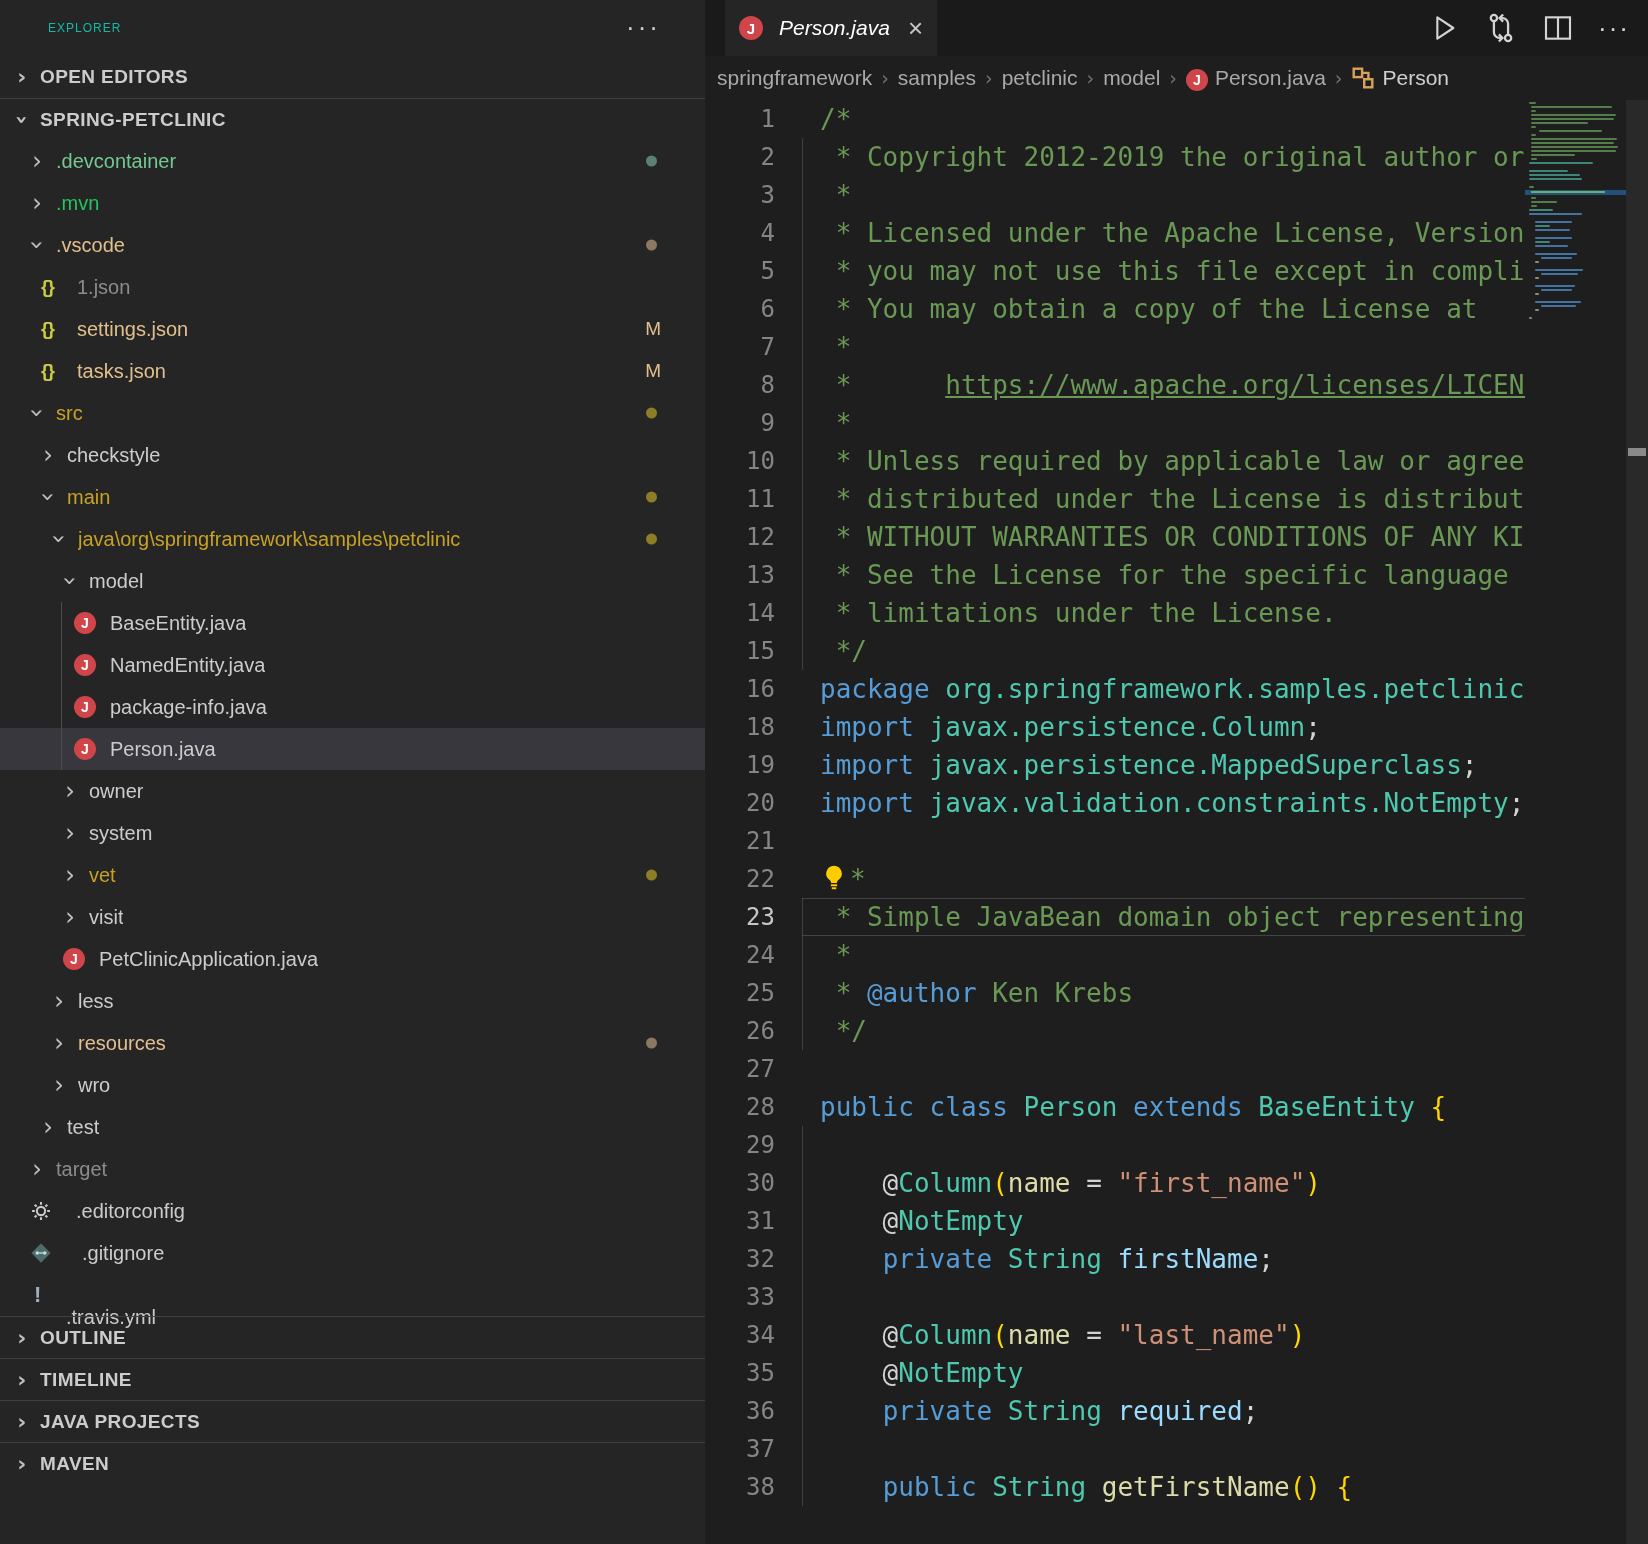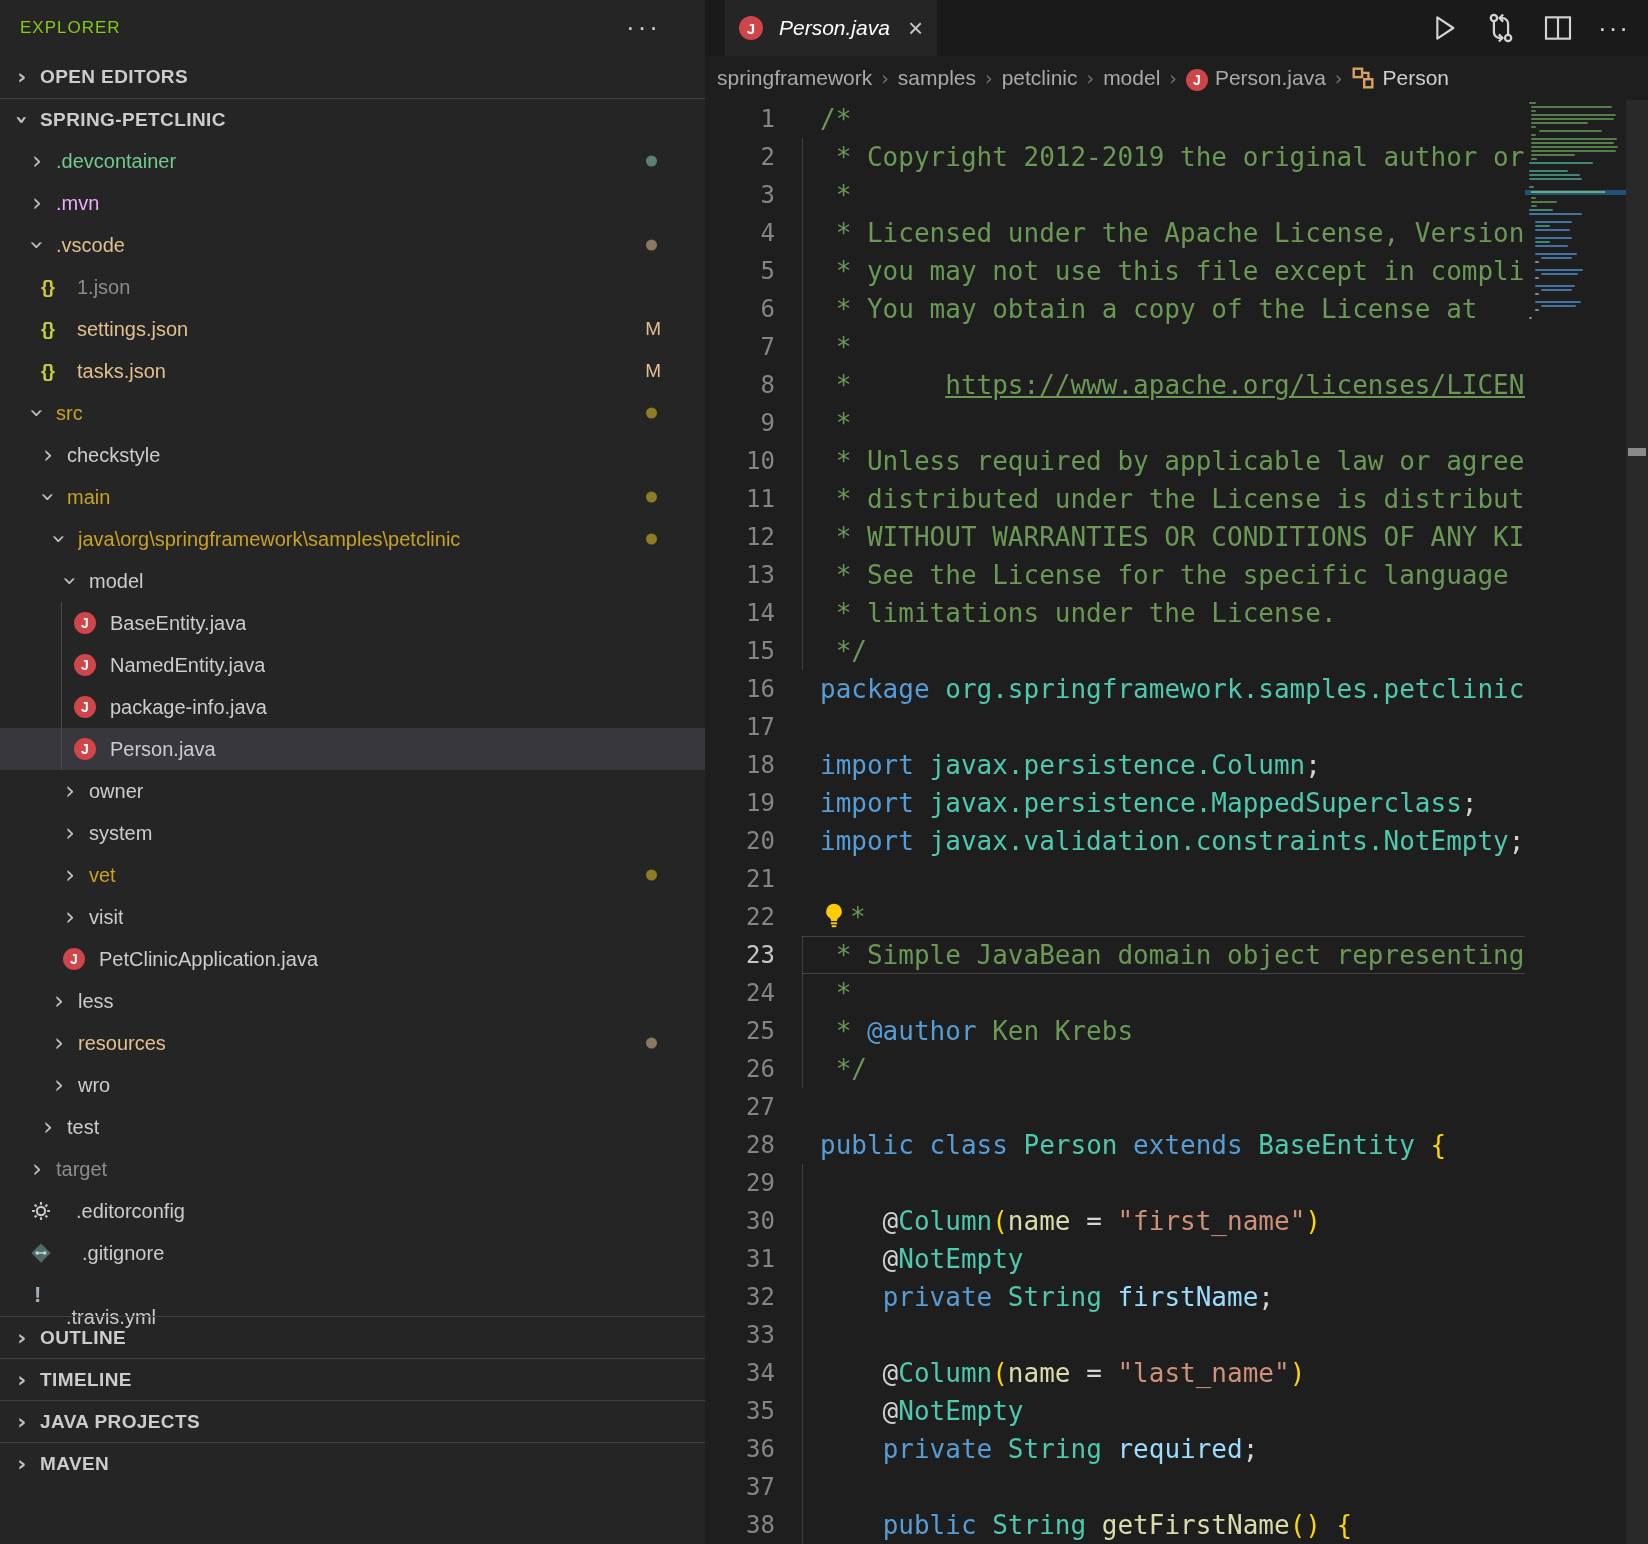--- a/index.html
+++ b/index.html
@@ -2,22 +2,22 @@
 <html><head>
 <meta charset="utf-8">
 <style>
   *{box-sizing:border-box;margin:0;padding:0}
   html,body{background:#111}
   #app{position:relative;width:1648px;height:1544px;background:#1e1e1e;overflow:hidden;
        font-family:"Liberation Sans",sans-serif;color:#cccccc;user-select:none}
 
   
   .sidebar{position:absolute;left:0;top:0;width:705px;height:100%;background:#252526;overflow:hidden}
-  .sb-title{height:56px;display:flex;align-items:center;padding-left:20px;font-size:17px;
-            letter-spacing:1px;color:#84cc16}
+  .sb-title{height:56px;display:flex;align-items:center;padding-left:48px;font-size:12px;
+            letter-spacing:1px;color:#14b8a6}
   .sb-more{position:absolute;right:44px;top:12px;font-size:26px;color:#d0d0d0;letter-spacing:3px;cursor:pointer}
   .tree{position:absolute;top:56px;left:0;right:0}
   .row{height:42px;display:flex;align-items:center;position:relative;font-size:20px;white-space:nowrap}
   .row.sel{background:#37373d}
   .row.header{font-weight:bold;font-size:19px;letter-spacing:.4px;padding-left:10px;color:#cccccc}
   .row.btop{border-top:1px solid #3f3f44}
   .chev{width:26px;min-width:26px;display:flex;justify-content:center;color:#c0c0c0;
         font-size:24px;line-height:1;font-family:"DejaVu Sans",sans-serif}
   .chev.open{transform:rotate(90deg)}
   .row.header .chev{font-size:22px;width:24px;min-width:24px}
@@ -88,21 +88,21 @@
           <span class="chev open">›</span>
           <span class="hlabel">SPRING-PETCLINIC</span>
         </div>
         <div class="row" style="padding-left: 24px;">
           <span class="chev">›</span>
           <span class="tlabel" style="color: rgb(115, 201, 145);">.devcontainer</span>
           <span class="dot" style="background: rgb(93, 129, 112);"></span>
         </div>
         <div class="row" style="padding-left: 24px;">
           <span class="chev">›</span>
-          <span class="tlabel" style="color: #f0abfc;">.mvn</span>
+          <span class="tlabel" style="color: #22c55e;">.mvn</span>
         </div>
         <div class="row" style="padding-left: 24px;">
           <span class="chev open">›</span>
           <span class="tlabel" style="color: rgb(226, 192, 141);">.vscode</span>
           <span class="dot" style="background: rgb(138, 120, 99);"></span>
         </div>
         <div class="row" style="padding-left: 41px;">
           <span class="ticon">
             <span class="json-ic">{}</span>
           </span>
@@ -341,21 +341,20 @@
         <div class="cline cl-guide"><span class="cl-num">7</span><span class="cl-text"><span class="tk-c"> *</span></span></div>
         <div class="cline cl-guide"><span class="cl-num">8</span><span class="cl-text"><span class="tk-c"> *      </span><span class="tk-l">https://www.apache.org/licenses/LICENSE-2.0</span></span></div>
         <div class="cline cl-guide"><span class="cl-num">9</span><span class="cl-text"><span class="tk-c"> *</span></span></div>
         <div class="cline cl-guide"><span class="cl-num">10</span><span class="cl-text"><span class="tk-c"> * Unless required by applicable law or agreed to in writing, software</span></span></div>
         <div class="cline cl-guide"><span class="cl-num">11</span><span class="cl-text"><span class="tk-c"> * distributed under the License is distributed on an "AS IS" BASIS,</span></span></div>
         <div class="cline cl-guide"><span class="cl-num">12</span><span class="cl-text"><span class="tk-c"> * WITHOUT WARRANTIES OR CONDITIONS OF ANY KIND, either express or implied.</span></span></div>
         <div class="cline cl-guide"><span class="cl-num">13</span><span class="cl-text"><span class="tk-c"> * See the License for the specific language governing permissions and</span></span></div>
         <div class="cline cl-guide"><span class="cl-num">14</span><span class="cl-text"><span class="tk-c"> * limitations under the License.</span></span></div>
         <div class="cline cl-guide"><span class="cl-num">15</span><span class="cl-text"><span class="tk-c"> */</span></span></div>
         <div class="cline"><span class="cl-num">16</span><span class="cl-text"><span class="tk-k">package</span><span class="tk-p"> </span><span class="tk-t">org.springframework.samples.petclinic.model</span></span></div>
-        <div class="cline"><span class="cl-num">17</span><span class="cl-text"></span></div>
         <div class="cline"><span class="cl-num">18</span><span class="cl-text"><span class="tk-k">import</span><span class="tk-p"> </span><span class="tk-t">javax.persistence.Column</span><span class="tk-p">;</span></span></div>
         <div class="cline"><span class="cl-num">19</span><span class="cl-text"><span class="tk-k">import</span><span class="tk-p"> </span><span class="tk-t">javax.persistence.MappedSuperclass</span><span class="tk-p">;</span></span></div>
         <div class="cline"><span class="cl-num">20</span><span class="cl-text"><span class="tk-k">import</span><span class="tk-p"> </span><span class="tk-t">javax.validation.constraints.NotEmpty</span><span class="tk-p">;</span></span></div>
         <div class="cline"><span class="cl-num">21</span><span class="cl-text"></span></div>
         <div class="cline"><span class="cl-num">22</span><span class="cl-text"><span class="bulb"><svg width="28" height="28" viewBox="0 0 16 16">
                 <path d="M8 1 a4.5 4.5 0 0 1 2.5 8.2 c-.5 .4 -.8 1 -.8 1.6 h-3.4 c0 -.6 -.3 -1.2 -.8 -1.6 A4.5 4.5 0 0 1 8 1 Z" fill="#FFCC00"></path>
                 <rect x="6.2" y="11.6" width="3.6" height="1.1" fill="#FFCC00"></rect>
                 <rect x="6.7" y="13.3" width="2.6" height="1.1" fill="#FFCC00"></rect>
               </svg></span><span class="tk-c">*</span></span></div>
         <div class="cline cl-guide cl-hl"><span class="cl-num">23</span><span class="cl-text"><span class="tk-c"> * Simple JavaBean domain object representing an person.</span></span></div>

